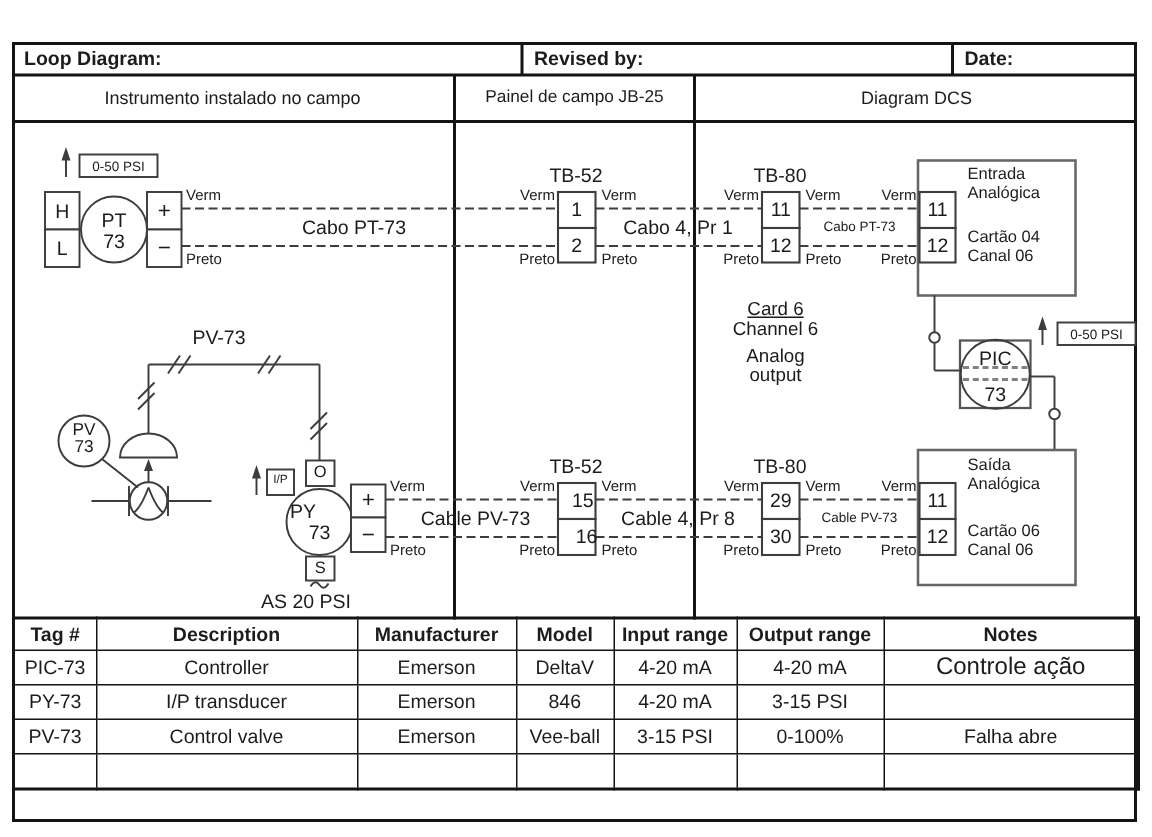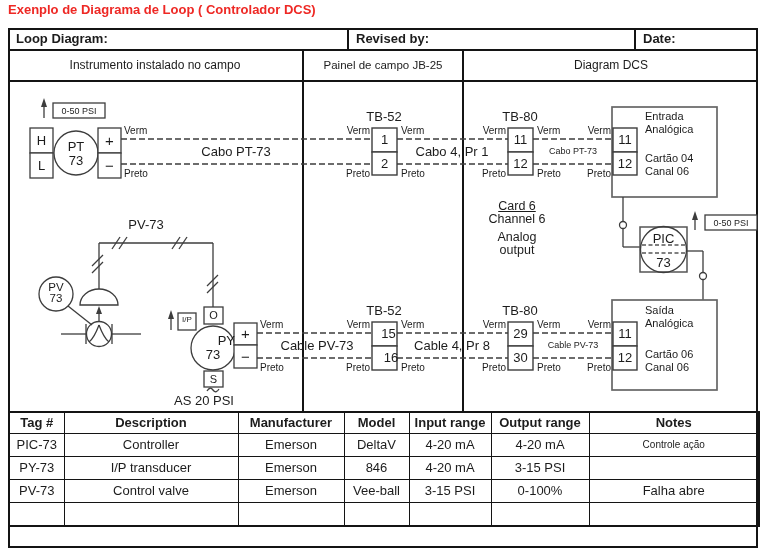--- a/index.html
+++ b/index.html
@@ -26,29 +26,28 @@
   .pm{font-size:15px;text-align:center;}
   .rng{font-size:9px;text-align:center;line-height:14px;}
   svg.diag{position:absolute;left:8px;top:82px;}
   
   table.spec{position:absolute;left:8px;top:411px;width:750px;border-collapse:collapse;table-layout:fixed;
              border:2px solid #141414;font-size:13px;}
   table.spec td,table.spec th{border:1.5px solid #141414;padding:0;text-align:center;overflow:hidden;
              height:22px;line-height:20px;font-weight:normal;}
   table.spec tr.hd th{font-weight:bold;height:20px;}
   td.tagc{text-align:left;padding-left:6px;}
-  td.note-sm{font-size:10px;text-align:left;padding-left:8px;}
+  td.note-sm{font-size:16px;text-align:left;padding-left:8px;}
   td.note-bg{text-align:left;padding-left:50px;}
 </style>
 </head>
 <body>
 
 <div class="page">
 
-  <div class="abs title">Exenplo de Diagrama de Loop ( Controlador DCS)</div>
 
   <div class="abs frame"></div>
   <div class="abs hl" style="left:8px;top:49px;width:750px;"></div>
   <div class="abs hl" style="left:8px;top:80px;width:750px;"></div>
   <div class="abs vl" style="left:347px;top:28px;height:22px;"></div>
   <div class="abs vl" style="left:634px;top:28px;height:22px;"></div>
   <div class="abs vl" style="left:302px;top:50px;height:363px;"></div>
   <div class="abs vl" style="left:462px;top:50px;height:363px;"></div>
 
   <div class="abs hcell" style="left:16px;top:28px;">Loop Diagram:</div>
@@ -234,21 +233,21 @@
     <div class="abs tag" style="left:632px;top:174px;width:47px;">73</div>
     <div class="abs rng" style="left:697px;top:134px;width:52px;">0-50 PSI</div>
 
     <div class="abs cab" style="left:110px;top:135px;width:56px;">PV-73</div>
     <div class="abs tagsm" style="left:32px;top:200px;width:32px;">PV</div>
     <div class="abs tagsm" style="left:32px;top:211px;width:32px;">73</div>
 
     <div class="abs" style="left:170px;top:233px;width:18px;font-size:8px;text-align:center;">I/P</div>
     <div class="abs" style="left:196px;top:226px;width:19px;font-size:11px;text-align:center;line-height:15px;">O</div>
     <div class="abs" style="left:196px;top:289px;width:19px;font-size:11px;text-align:center;line-height:16px;">S</div>
-    <div class="abs tag" style="left:183px;top:252px;width:44px;text-align:right;">PY</div>
+    <div class="abs tag" style="left:172px;top:252px;width:44px;">PY</div>
     <div class="abs tag" style="left:183px;top:266px;width:44px;">73</div>
     <div class="abs pm" style="left:226px;top:241px;width:23px;line-height:22px;">+</div>
     <div class="abs pm" style="left:226px;top:263px;width:23px;line-height:23px;">−</div>
     <div class="abs" style="left:166px;top:311px;font-size:13px;">AS 20 PSI</div>
 
     <div class="abs w" style="left:252px;top:238px;">Verm</div>
     <div class="abs w" style="left:252px;top:281px;">Preto</div>
     <div class="abs cab" style="left:262px;top:256px;width:94px;">Cable PV-73</div>
 
     <div class="abs tbn" style="left:346px;top:221px;">TB-52</div>

